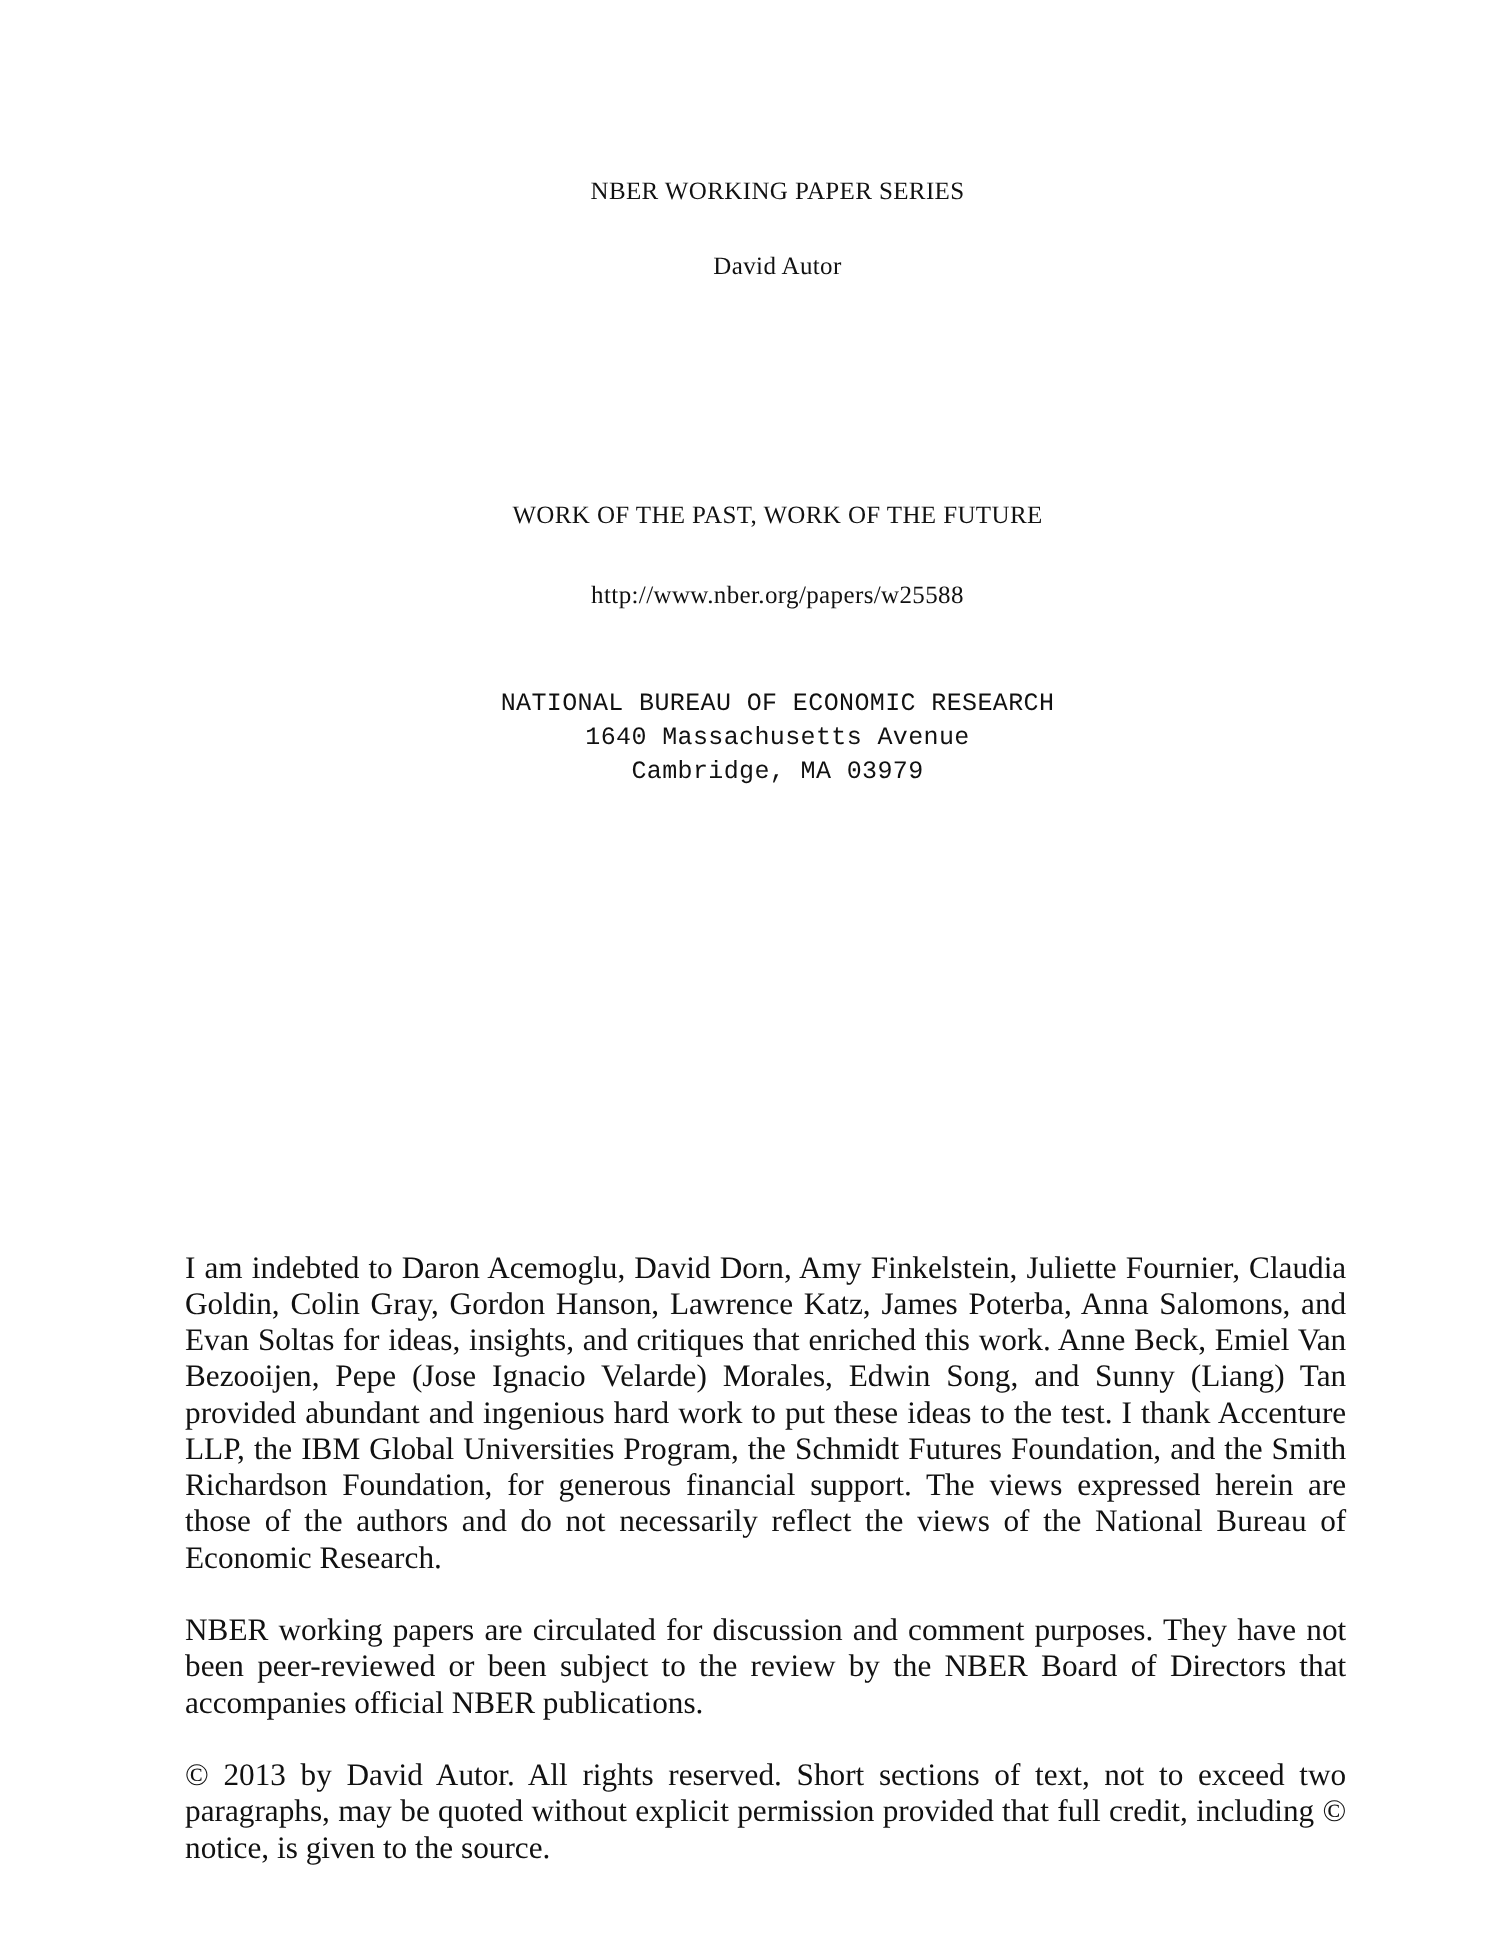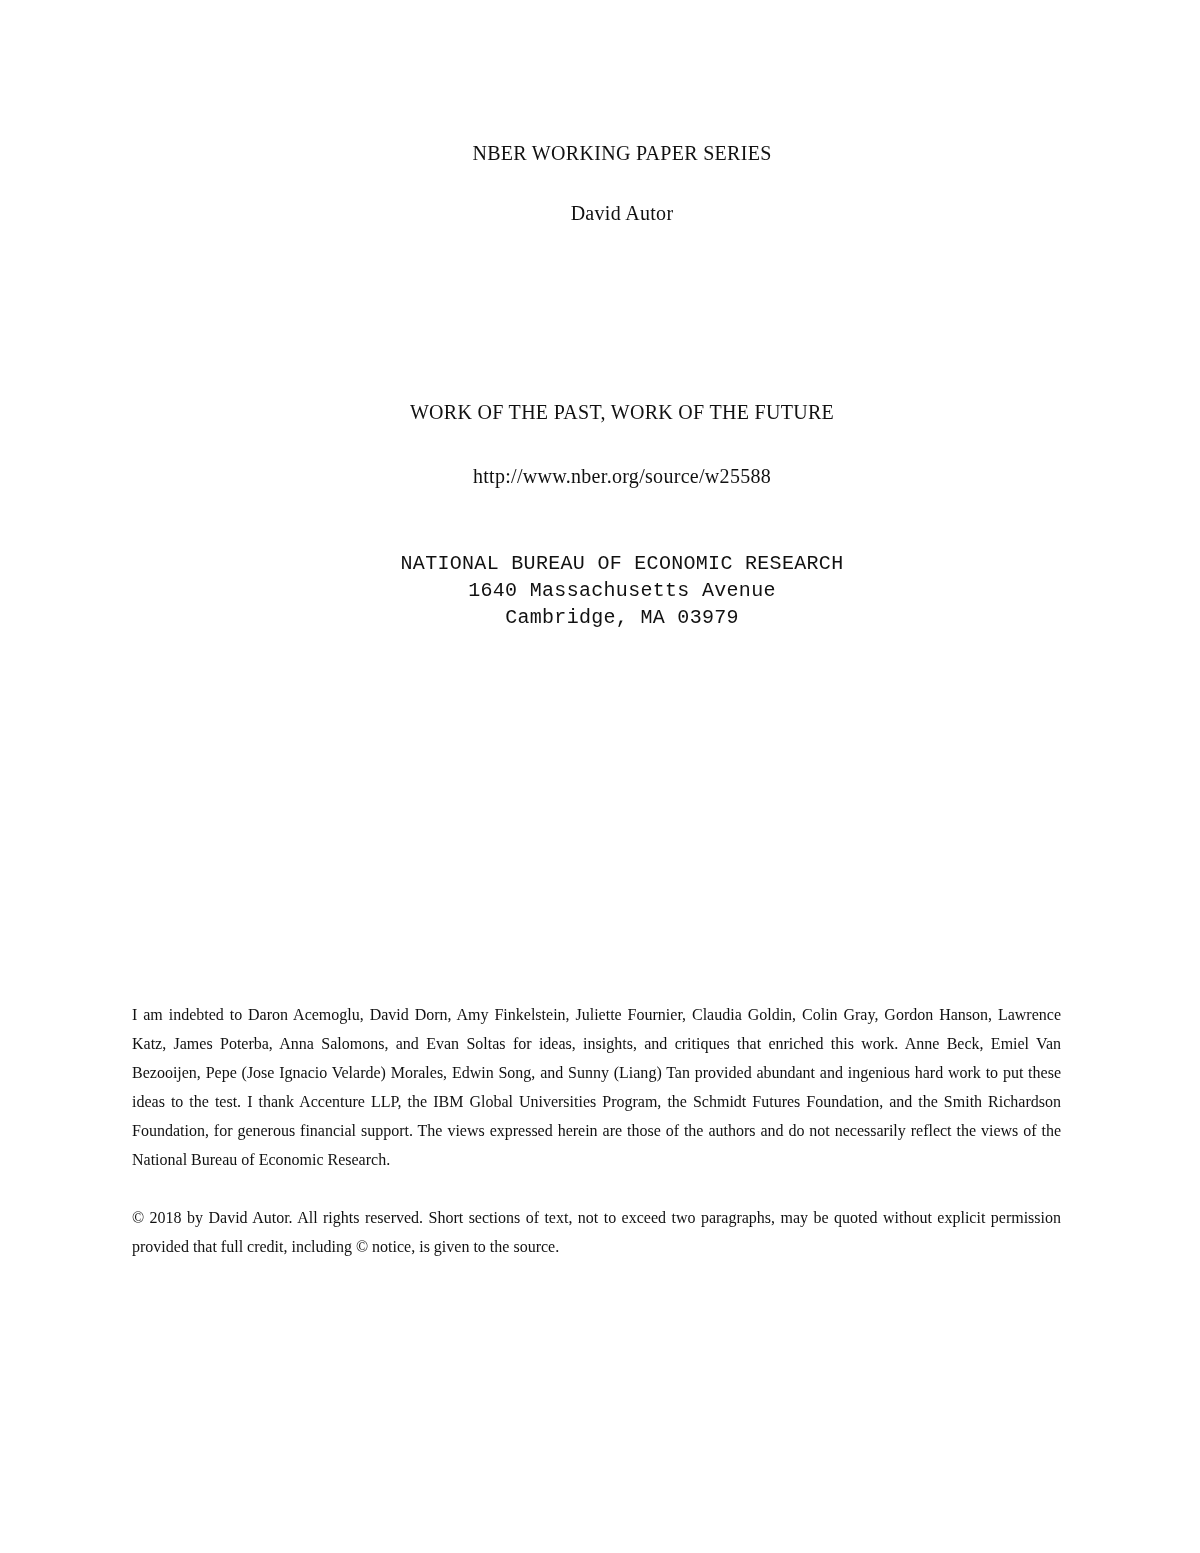--- a/index.html
+++ b/index.html
@@ -36,24 +36,24 @@
   }
   .wp-block {
     margin-top: 37px;
   }
   .institution-block {
     margin-top: 60px;
     font-family: Liberation Mono, monospace;
   }
   .footnotes {
     position: absolute;
-    left: 132px;
+    left: 148px;
     width: 929px;
     top: 1000px;
-    font-size: 16px;
+    font-size: 25px;
     line-height: 29px;
   }
   .footnotes p {
     margin: 0 0 29px 0;
     text-align: justify;
   }
   .footnotes p:last-child {
     margin-bottom: 0;
   }
 </style>
@@ -62,27 +62,28 @@
 
 <div class="page">
 
   <div class="centered-block series-header">NBER WORKING PAPER SERIES</div>
 
   <div class="centered-block paper-author">David Autor</div>
 
   <div class="centered-block paper-title">WORK OF THE PAST, WORK OF THE FUTURE</div>
 
   <div class="centered-block wp-block">
-    <div>http://www.nber.org/source/w25588</div>
+    <div>http://www.nber.org/papers/w25588</div>
   </div>
 
   <div class="centered-block institution-block">
     <div>NATIONAL BUREAU OF ECONOMIC RESEARCH</div>
     <div>1640 Massachusetts Avenue</div>
     <div>Cambridge, MA 03979</div>
   </div>
 
   <div class="footnotes">
     <p>I am indebted to Daron Acemoglu, David Dorn, Amy Finkelstein, Juliette Fournier, Claudia Goldin, Colin Gray, Gordon Hanson, Lawrence Katz, James Poterba, Anna Salomons, and Evan Soltas for ideas, insights, and critiques that enriched this work. Anne Beck, Emiel Van Bezooijen, Pepe (Jose Ignacio Velarde) Morales, Edwin Song, and Sunny (Liang) Tan provided abundant and ingenious hard work to put these ideas to the test. I thank Accenture LLP, the IBM Global Universities Program, the Schmidt Futures Foundation, and the Smith Richardson Foundation, for generous financial support. The views expressed herein are those of the authors and do not necessarily reflect the views of the National Bureau of Economic Research.</p>
-    <p>© 2018 by David Autor. All rights reserved. Short sections of text, not to exceed two paragraphs, may be quoted without explicit permission provided that full credit, including © notice, is given to the source.</p>
+    <p>NBER working papers are circulated for discussion and comment purposes. They have not been peer-reviewed or been subject to the review by the NBER Board of Directors that accompanies official NBER publications.</p>
+    <p>© 2013 by David Autor. All rights reserved. Short sections of text, not to exceed two paragraphs, may be quoted without explicit permission provided that full credit, including © notice, is given to the source.</p>
   </div>
 
 </div>
 
 </body></html>

